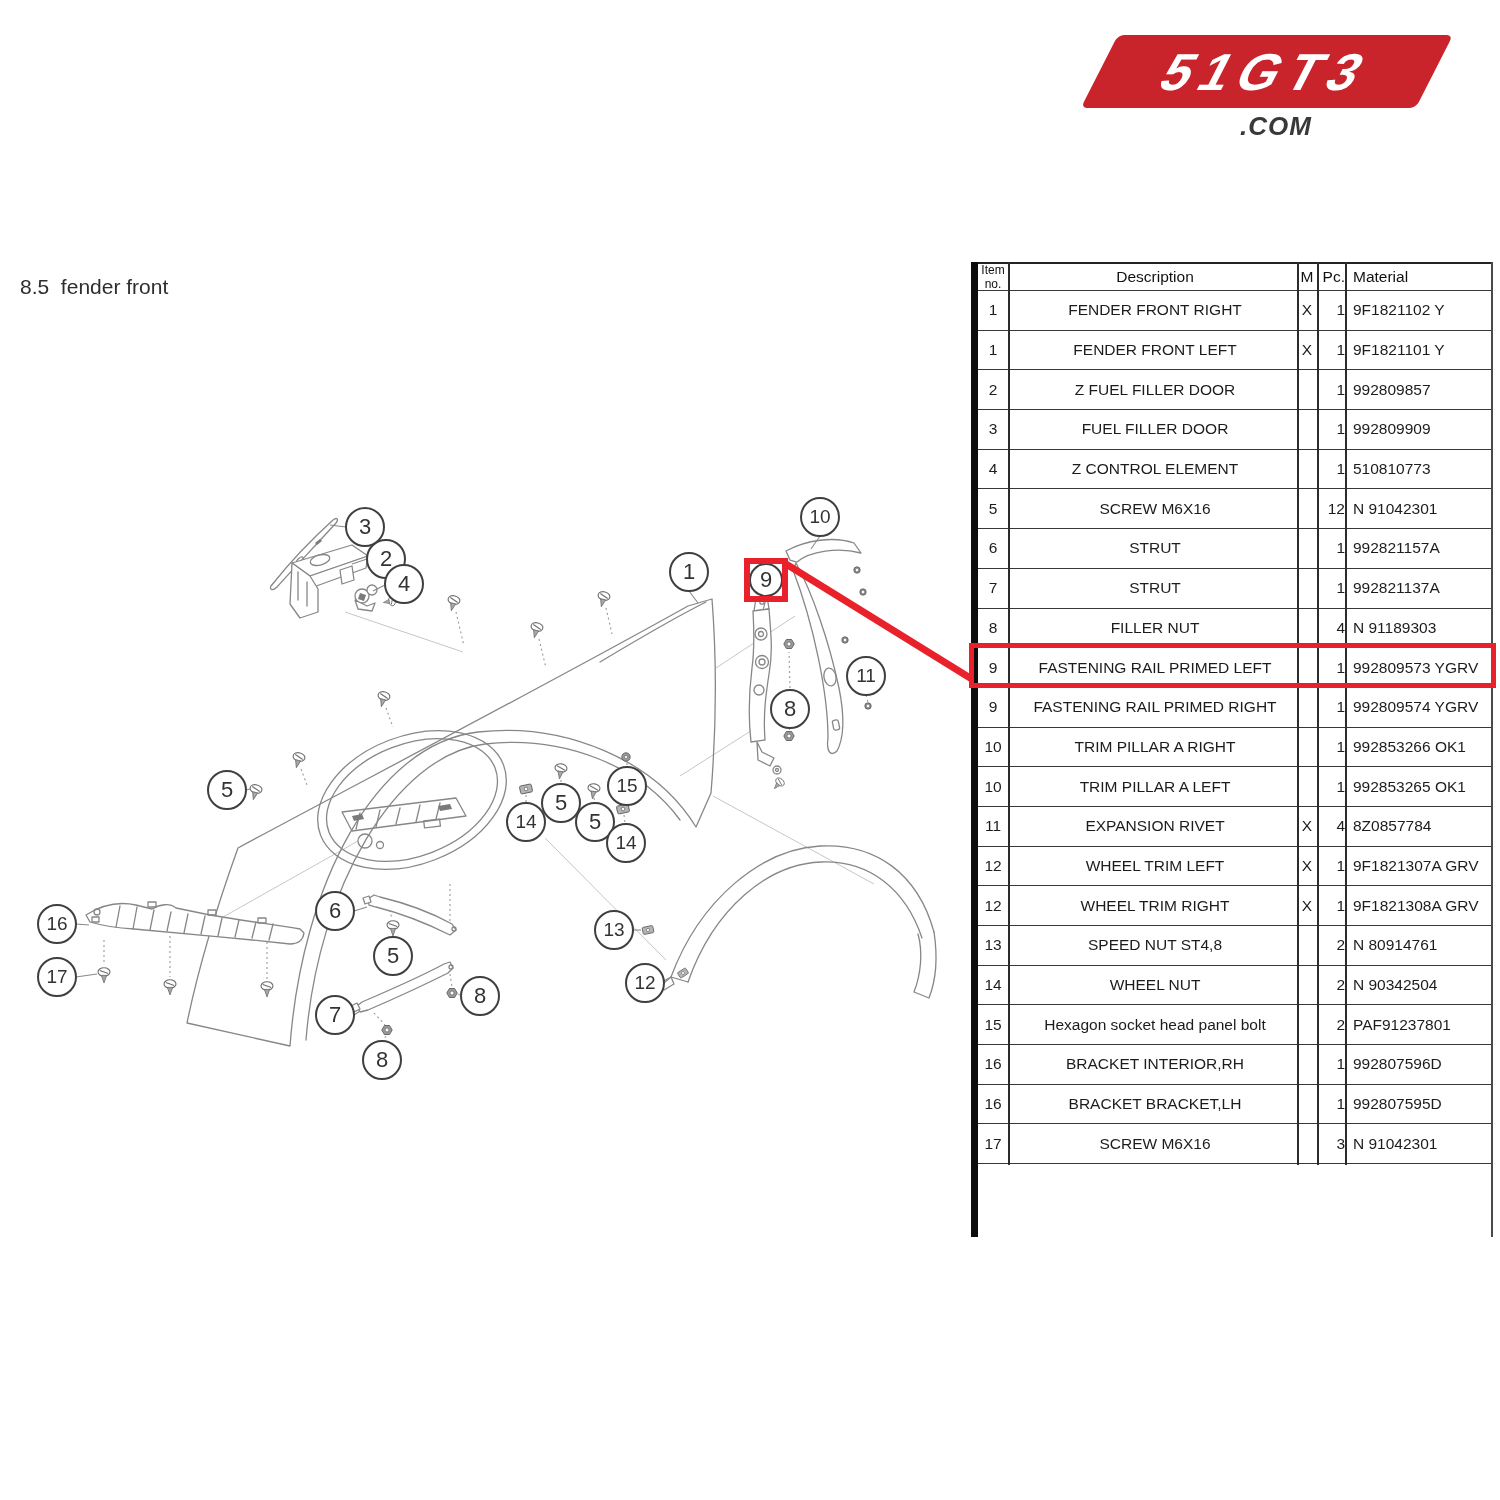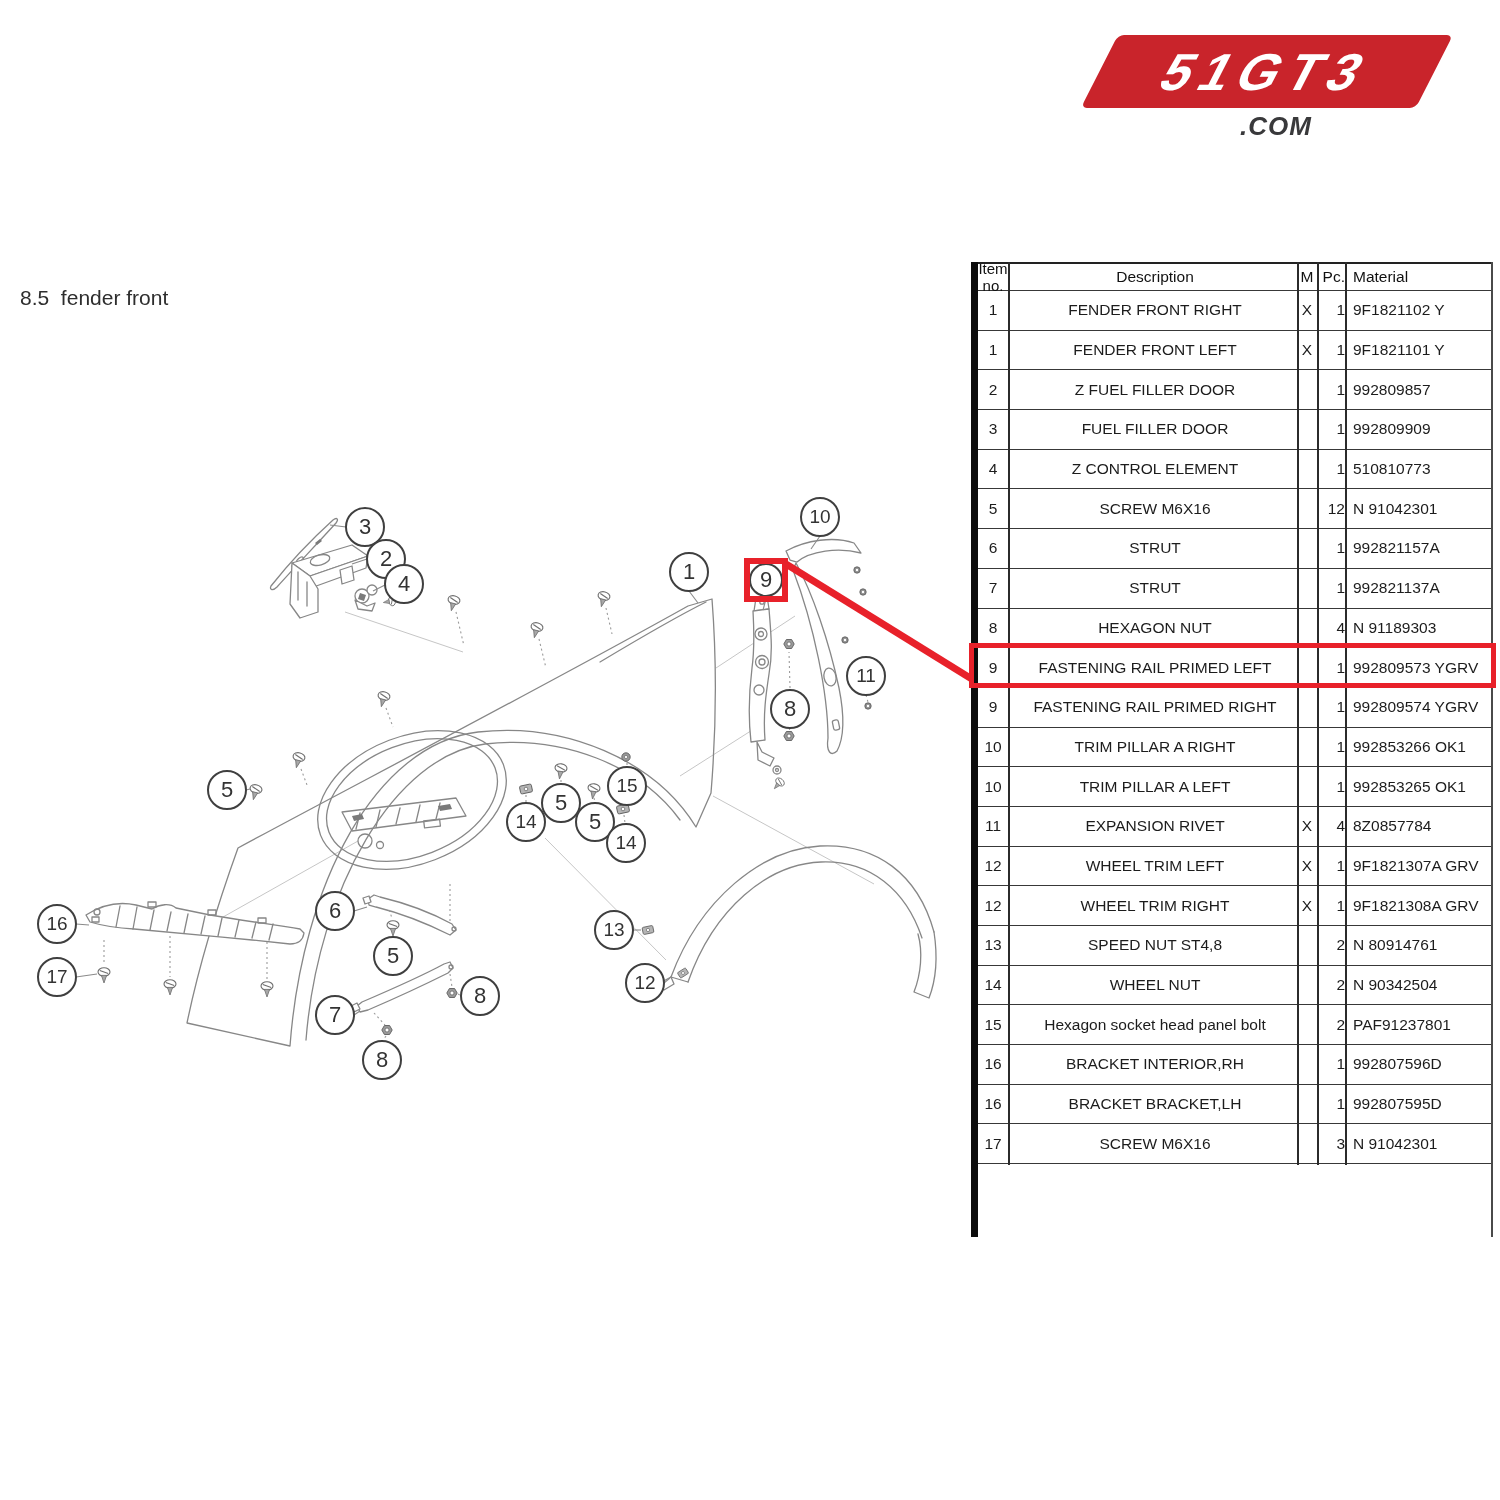--- a/index.html
+++ b/index.html
@@ -1,21 +1,21 @@
 <!DOCTYPE html>
 <html><head>
 <meta charset="utf-8">
 <style>
   html,body{margin:0;padding:0;}
   body{width:1500px;height:1500px;background:#fff;position:relative;
        font-family:"Liberation Sans",sans-serif;overflow:hidden;}
   .abs{position:absolute;}
 
   
-  #page-title{left:20px;top:286px;font-size:21px;color:#2e2e2e;white-space:pre;}
+  #page-title{left:20px;top:275px;font-size:21px;color:#2e2e2e;white-space:pre;}
 
   
   #logo-box{left:1118px;top:35px;width:335px;height:73px;background:#c9242b;
     transform:skewX(-27deg);transform-origin:0 0;border-radius:6px;
     display:flex;align-items:center;justify-content:center;}
   #logo-text{color:#fff;font-weight:bold;font-size:52px;letter-spacing:9px;line-height:1;}
   #logo-com{left:1240px;top:111px;width:192px;text-align:left;font-size:26px;
     font-weight:bold;font-style:italic;color:#39393b;letter-spacing:1px;}
 
   
@@ -24,21 +24,21 @@
     display:flex;align-items:center;box-sizing:border-box;color:#111;}
   .trow{height:39.7px;border-bottom:1px solid #383838;display:flex;align-items:center;
     box-sizing:border-box;font-size:15.5px;color:#1c1c1c;}
   .c-item{width:30px;text-align:center;flex:none;}
   .c-desc{width:289px;padding-left:5px;box-sizing:border-box;flex:none;white-space:nowrap;overflow:hidden;text-align:center;}
   .c-m{width:20px;text-align:center;flex:none;}
   .c-pc{width:28px;text-align:right;flex:none;}
   .c-mat{width:148px;padding-left:8px;box-sizing:border-box;flex:none;white-space:nowrap;}
   .thead .c-item{font-size:9px;}
   .thead div{font-size:15.5px;}
-  .thead .c-item{font-size:15px;}
+  .thead .c-item{font-size:12px;}
   .vline{width:2px;background:#2b2b2b;top:262px;height:903px;}
   #table-left-bar{left:971px;top:262px;width:7px;height:975px;background:#0c0c0c;}
   #table-right-edge{left:1491px;top:262px;width:2px;height:975px;background:#4a4a4a;}
 
   
   #row-highlight{left:969px;top:643px;width:527px;height:45px;border:5px solid #e8212a;
     box-sizing:border-box;pointer-events:none;}
 
   
   #diagram{left:0;top:0;pointer-events:none;}
@@ -441,21 +441,21 @@
   </div>
     <div class="trow" style="">
     <div class="c-item">7</div>
     <div class="c-desc">STRUT</div>
     <div class="c-m"></div>
     <div class="c-pc">1</div>
     <div class="c-mat">992821137A</div>
   </div>
     <div class="trow" style="">
     <div class="c-item">8</div>
-    <div class="c-desc">HEXAGON NUT</div>
+    <div class="c-desc">FILLER NUT</div>
     <div class="c-m"></div>
     <div class="c-pc">4</div>
     <div class="c-mat">N 91189303</div>
   </div>
     <div class="trow" style="">
     <div class="c-item">9</div>
     <div class="c-desc">FASTENING RAIL PRIMED LEFT</div>
     <div class="c-m"></div>
     <div class="c-pc">1</div>
     <div class="c-mat">992809573 YGRV</div>

